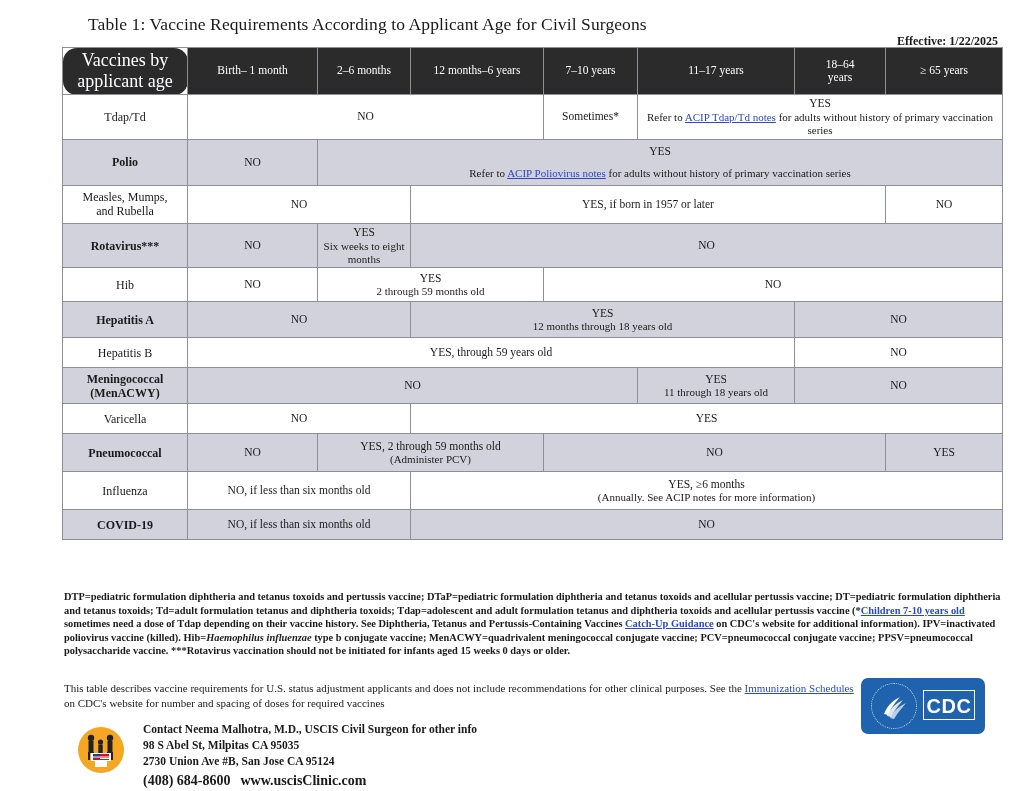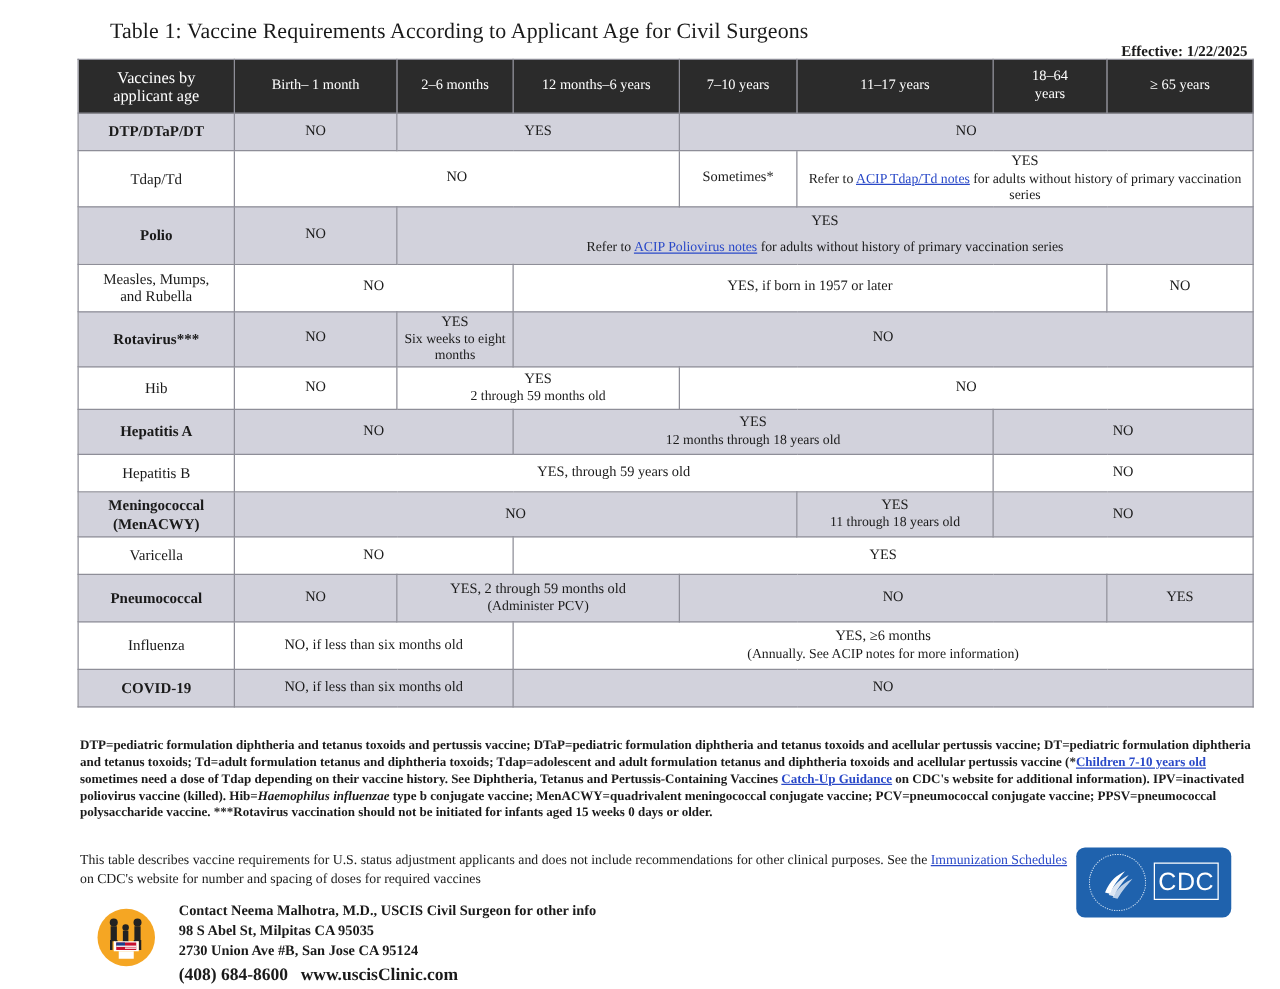--- a/index.html
+++ b/index.html
@@ -73,21 +73,22 @@
   thead th {
     background: #2b2b2b;
     color: #ffffff;
     font-weight: bold;
     font-size: 11.5px;
     border: 1px solid #2b2b2b;
     height: 38px;
     padding: 3px 2px;
   }
   thead th.first {
-    font-size: 13px;
+    font-size: 18px;
+    border-radius: 14px;
   }
   
   tr.shade td { background: #d2d2dc; }
   tr.plain td { background: #ffffff; }
 
   td.vaxname {
     font-size: 12px;
     text-align: center;
   }
   tr.shade td.vaxname { font-weight: bold; }
@@ -151,21 +152,21 @@
   .cdc-seal svg { position:absolute; left:4px; top:4px; }
   .cdc-box {
     position: absolute;
     left: 62px;
     top: 12px;
     width: 52px;
     height: 30px;
     border: 1.5px solid #ffffff;
     color: #ffffff;
     font-family: "Liberation Sans", sans-serif;
-    font-weight: normal;
+    font-weight: bold;
     font-size: 20px;
     line-height: 30px;
     text-align: center;
     letter-spacing: 0.5px;
     box-sizing: border-box;
   }
 
   
   .contact-icon {
     position: absolute;
@@ -236,26 +237,20 @@
           <th>11–17 years</th>
           <th>
             <span>18–64</span><br>
             <span>years</span>
           </th>
           <th>≥ 65 years</th>
         </tr>
       </thead>
       <tbody>
 
-        <tr class="shade" style="height:30px">
-          <td class="vaxname">DTP/DTaP/DT</td>
-          <td>NO</td>
-          <td colspan="2">YES</td>
-          <td colspan="4">NO</td>
-        </tr>
 
         <tr class="plain" style="height:44px">
           <td class="vaxname">Tdap/Td</td>
           <td colspan="3">NO</td>
           <td>Sometimes*</td>
           <td colspan="3">
             <span class="big">YES</span>
             <span class="sub"><span>Refer to </span><a class="lnk" href="#">ACIP Tdap/Td notes</a><span> for adults without history of primary vaccination series</span></span>
           </td>
         </tr>

